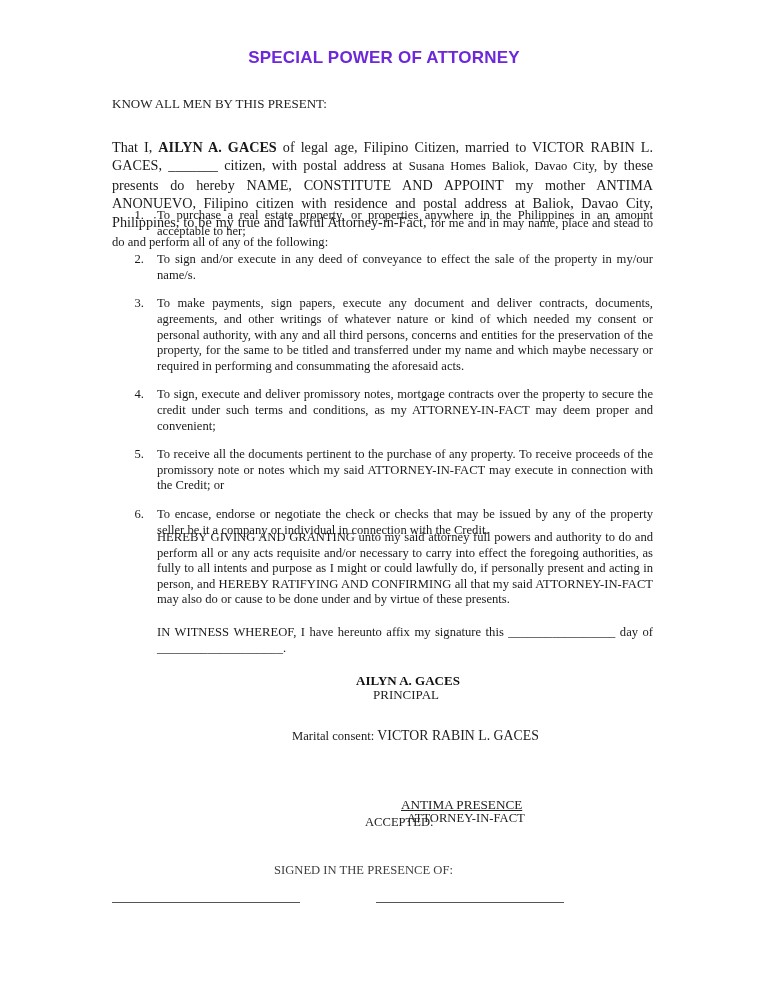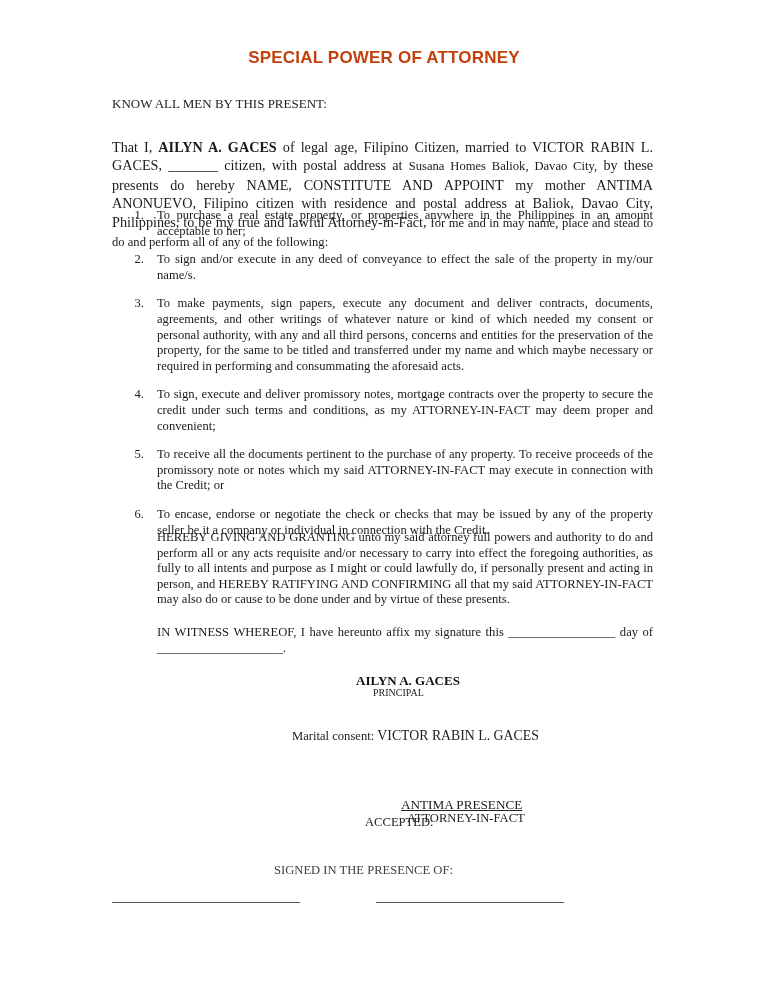--- a/index.html
+++ b/index.html
@@ -3,21 +3,21 @@
 <meta charset="utf-8">
 <style>
   html, body { margin: 0; padding: 0; background: #ffffff; }
   body {
     width: 768px; height: 994px; position: relative; overflow: hidden;
     font-family: "Liberation Serif", serif; color: #1a1a1a;
   }
   .title {
     position: absolute; top: 48px; left: 0; width: 768px; text-align: center;
     font-family: "Liberation Sans", sans-serif; font-weight: bold; font-size: 17px;
-    letter-spacing: 0.2px; color: #c2410c;
+    letter-spacing: 0.2px; color: #6d28d9;
   }
   .know {
     position: absolute; top: 96px; left: 112px; font-size: 13px; color: #222;
   }
   .intro {
     position: absolute; top: 118px; left: 112px; width: 541px;
     font-size: 14.2px; line-height: 18.4px; text-align: justify; color: #1a1a1a; margin-top: 20px;
   }
   .intro .small { font-size: 12.6px; }
   .intro b { font-weight: bold; }
@@ -32,21 +32,21 @@
     font-size: 12.6px; line-height: 15.6px; text-align: justify; color: #1a1a1a;
   }
   .witness {
     position: absolute; top: 625px; left: 157px; width: 496px;
     font-size: 12.6px; line-height: 15.6px; text-align: justify; color: #1a1a1a;
   }
   .sig-principal-name {
     position: absolute; top: 673px; left: 356px; font-weight: bold; font-size: 13px; color: #111;
   }
   .sig-principal-role {
-    position: absolute; top: 687px; left: 373px; font-size: 10px; color: #222;
+    position: absolute; top: 687px; left: 373px; font-size: 13px; color: #222;
   }
   .marital {
     position: absolute; top: 728px; left: 292px; font-size: 12.6px; color: #222; white-space: nowrap;
   }
   .marital .name { font-size: 13.8px; }
   .accepted {
     position: absolute; top: 797px; left: 365px; font-size: 12.6px; color: #222; margin-top: 18px;
   }
   .attorney-name {
     position: absolute; top: 797px; left: 401px; font-size: 13.2px; color: #222;

